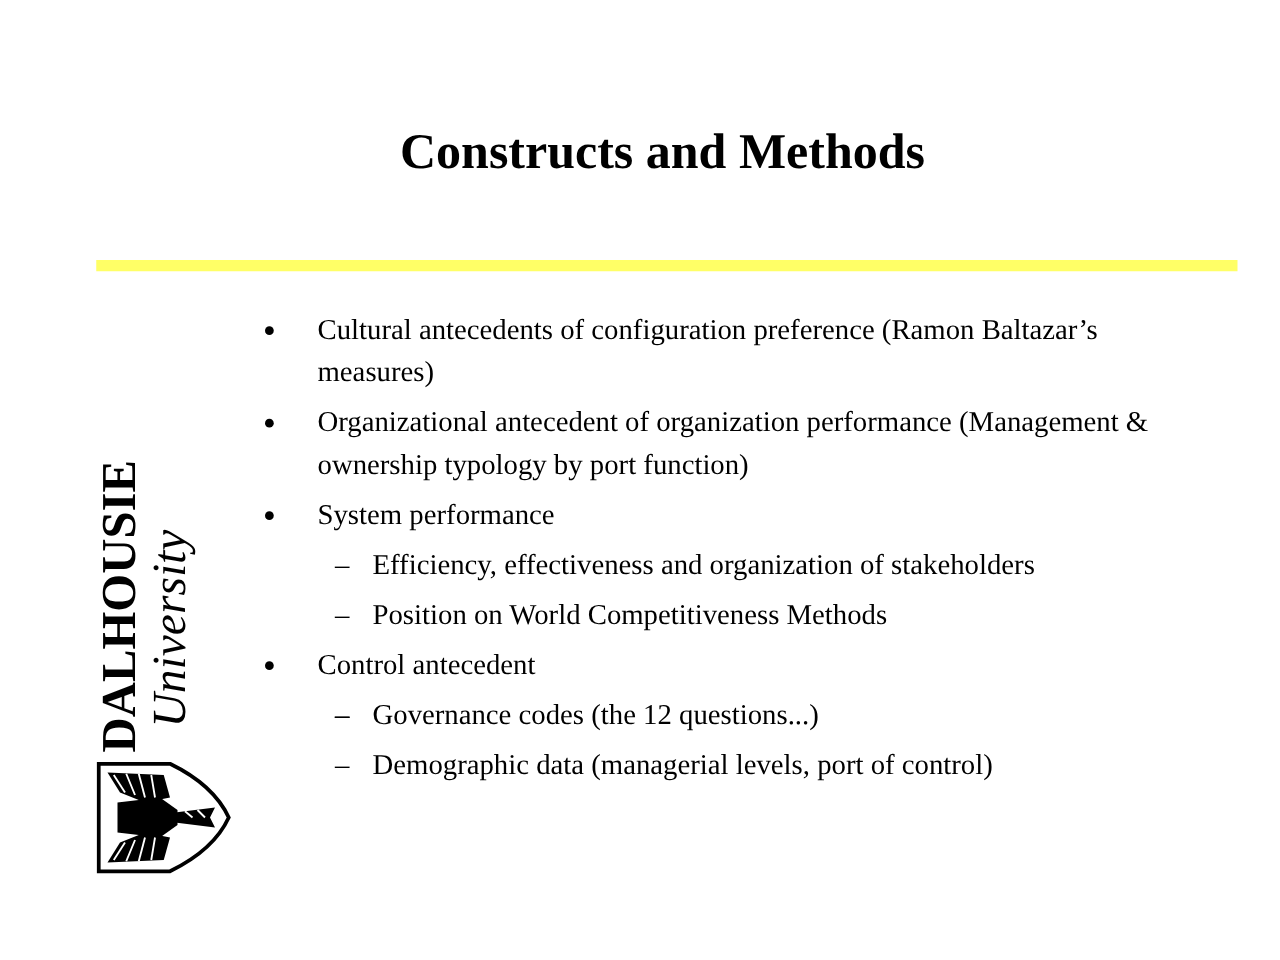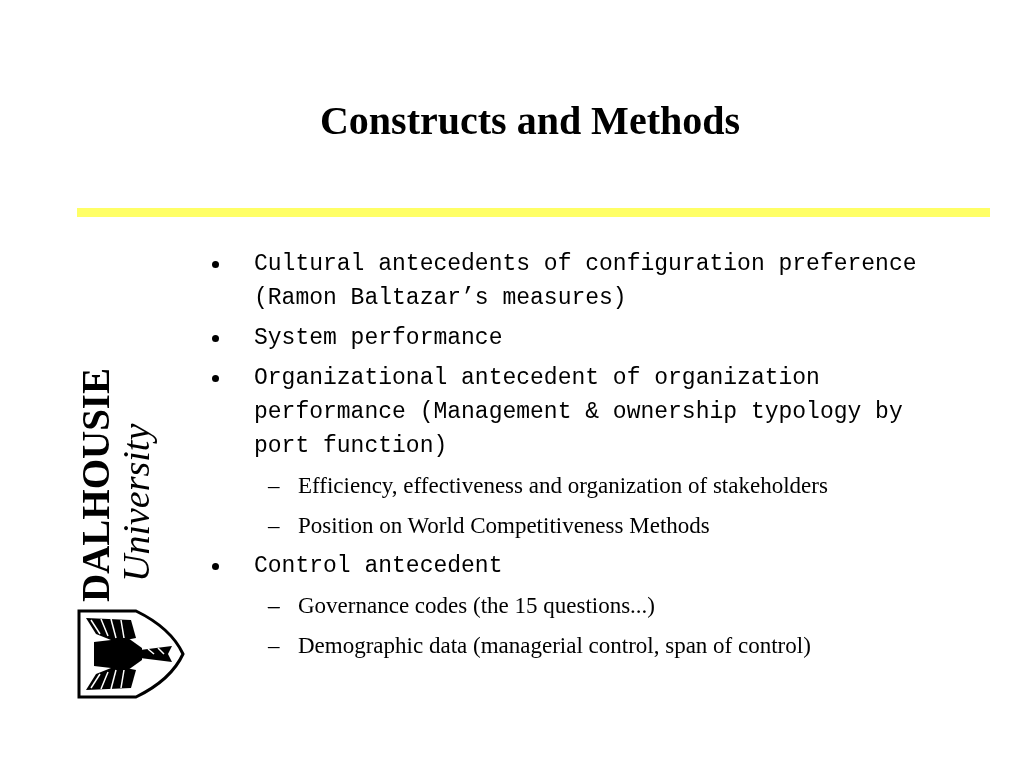--- a/index.html
+++ b/index.html
@@ -14,21 +14,21 @@
     text-align: center; font-weight: bold; font-size: 40px; line-height: 50px;
   }
   .rule {
     position: absolute; left: 77px; top: 208px; width: 913px; height: 9px;
     background: #ffff66;
   }
   .content {
     position: absolute; left: 212px; top: 247px; width: 720px;
     font-size: 23px; line-height: 34px;
   }
-  .item { position: relative; padding-left: 42px; margin-bottom: 6px; font-family: Liberation Mono, monospace; }
+  .item { position: relative; padding-left: 42px; margin-bottom: 6px; }
   .item .bullet {
     position: absolute; left: 0; top: 14px; width: 7px; height: 7px;
     border-radius: 50%; background: #000;
   }
   .sub { position: relative; padding-left: 86px; margin-bottom: 6px; }
   .sub .dash { position: absolute; left: 56px; top: 0; }
   .logo {
     position: absolute; left: 76px; top: 332px; width: 84px; height: 270px;
   }
   .logo-text {
@@ -51,48 +51,48 @@
 <div class="title">Constructs and Methods</div>
 <div class="rule"></div>
 
 <div class="content">
   <div class="item">
     <span class="bullet"></span>
     <span>Cultural antecedents of configuration preference (Ramon Baltazar’s measures)</span>
   </div>
   <div class="item">
     <span class="bullet"></span>
-    <span>System performance</span>
+    <span>Organizational antecedent of organization performance (Management &amp; ownership typology by port function)</span>
   </div>
   <div class="item">
     <span class="bullet"></span>
-    <span>Organizational antecedent of organization performance (Management &amp; ownership typology by port function)</span>
+    <span>System performance</span>
   </div>
   <div class="sub">
     <span class="dash">–</span>
     <span>Efficiency, effectiveness and organization of stakeholders</span>
   </div>
   <div class="sub">
     <span class="dash">–</span>
     <span>Position on World Competitiveness Methods</span>
   </div>
   <div class="item">
     <span class="bullet"></span>
     <span>Control antecedent</span>
   </div>
   <div class="sub">
     <span class="dash">–</span>
   </div>
   <div class="sub">
     <span class="dash">–</span>
-    <span>Governance codes (the 15 questions...)</span>
+    <span>Governance codes (the 12 questions...)</span>
   </div>
   <div class="sub">
     <span class="dash">–</span>
-    <span>Demographic data (managerial control, span of control)</span>
+    <span>Demographic data (managerial levels, port of control)</span>
   </div>
 </div>
 
 <div class="logo">
   <div class="logo-text">
     <div class="dal">DALHOUSIE</div>
     <div class="univ">University</div>
   </div>
 </div>
 

